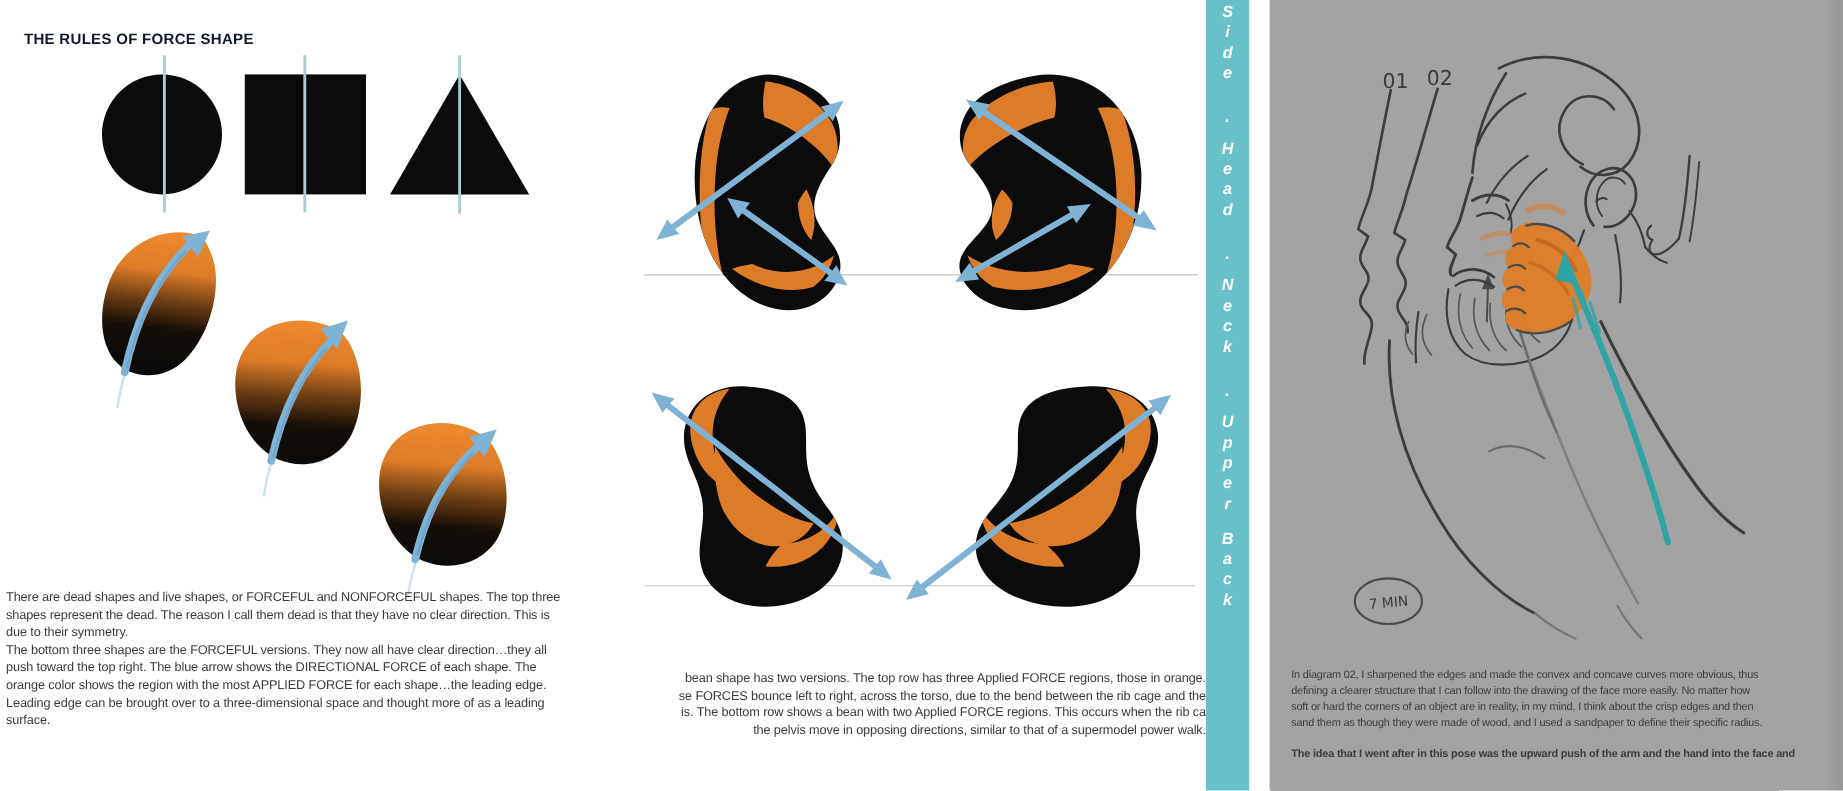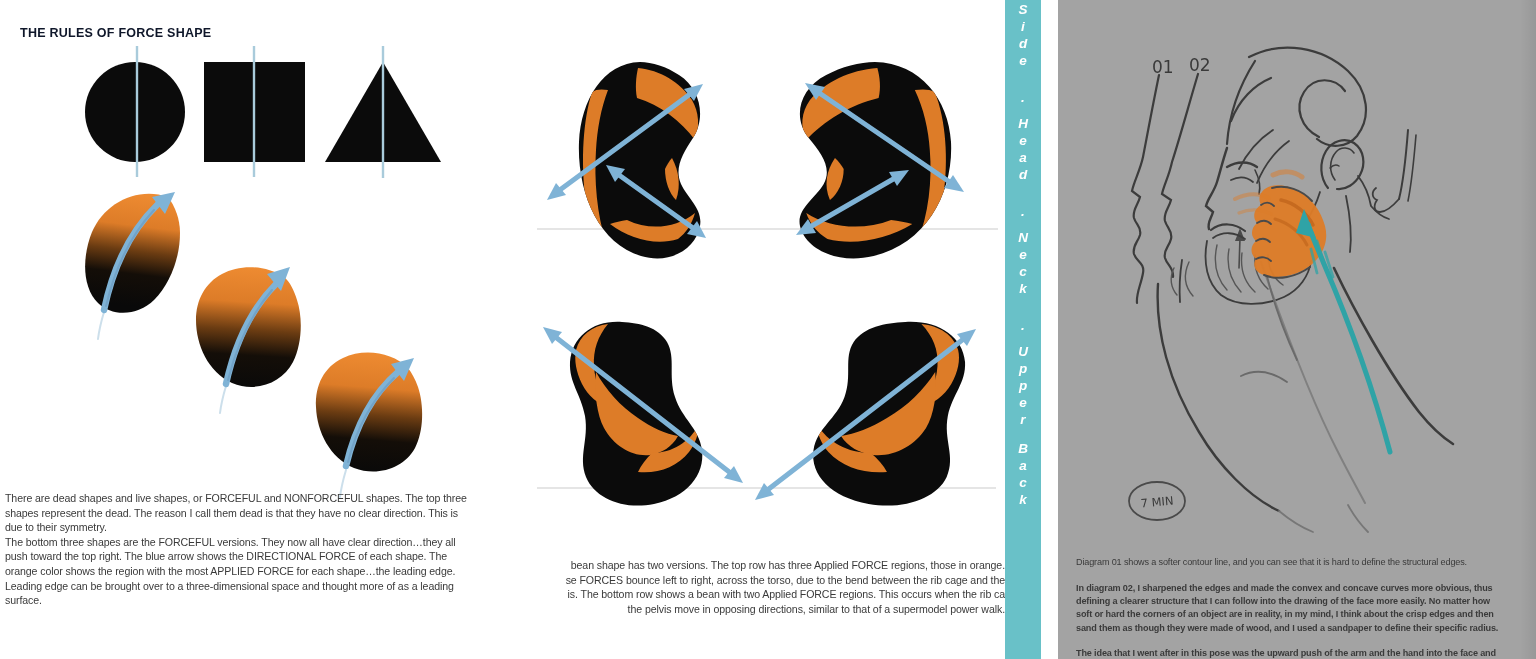--- a/index.html
+++ b/index.html
@@ -313,21 +313,20 @@
         <text x="131" y="71" font-size="17" fill="#3a3a3a">02</text>
       </g>
 
       <g>
         <ellipse cx="99" cy="501" rx="28" ry="19" stroke="#4a4a4a" stroke-width="1.8"></ellipse>
         <text x="99" y="506" text-anchor="middle" font-size="11.5" fill="#3a3a3a" font-family="DejaVu Sans, sans-serif" transform="rotate(-5 99 501)">7 MIN</text>
       </g>
     </svg>
 
     <div class="body-text right-col" style="position:absolute;left:18px;top:556px;">
-      <p>Diagram 01 shows a softer contour line, and you can see that it is hard to define the structural edges.</p>
       <p>In diagram 02, I sharpened the edges and made the convex and concave curves more obvious, thus
 defining a clearer structure that I can follow into the drawing of the face more easily. No matter how
 soft or hard the corners of an object are in reality, in my mind, I think about the crisp edges and then
 sand them as though they were made of wood, and I used a sandpaper to define their specific radius.</p>
       <p>The idea that I went after in this pose was the upward push of the arm and the hand into the face and</p>
     </div>
   </section>
 
   <div class="edge-shade"></div>
 </div>

